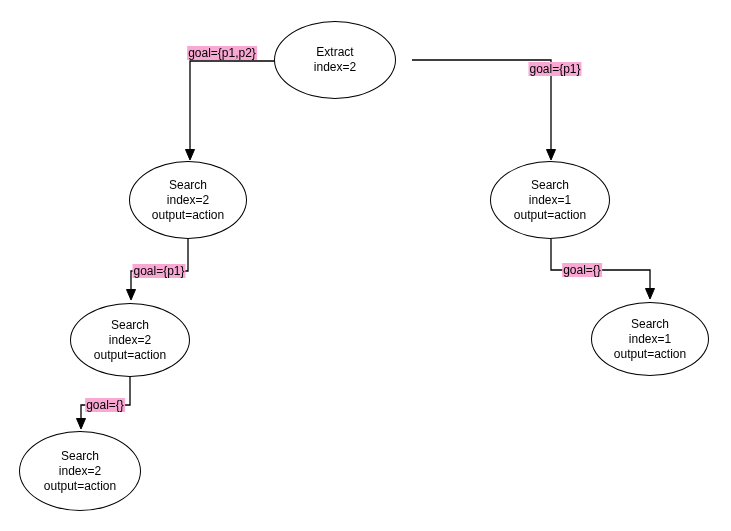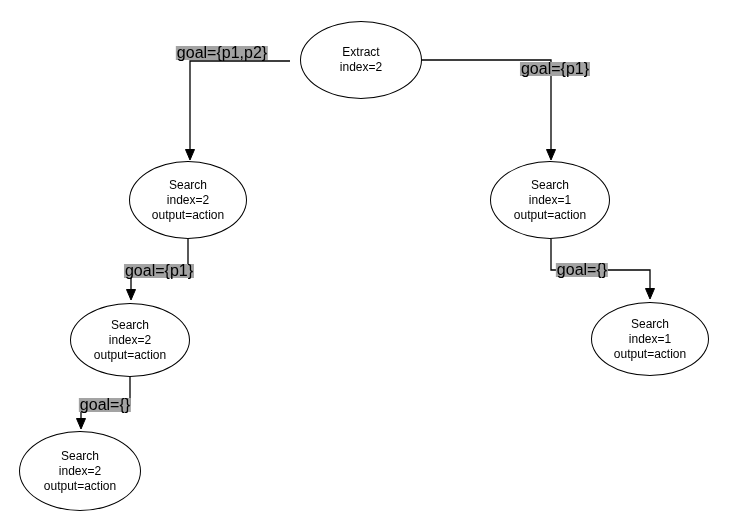--- a/index.html
+++ b/index.html
@@ -42,22 +42,22 @@
     justify-content: center;
     text-align: center;
     font-size: 12px;
     line-height: 15px;
     color: #000000;
     box-sizing: border-box;
   }
   .edge-label {
     position: absolute;
     transform: translate(-50%, -50%);
-    background: #a3a3a3;
-    font-size: 16px;
+    background: #f9a8d4;
+    font-size: 12px;
     line-height: 14px;
     color: #000000;
     white-space: nowrap;
     padding: 0 1px;
   }
 </style>
 </head>
 <body>
 
 <div class="canvas">
@@ -73,21 +73,21 @@
     <polyline points="188,239 188,271 131,271 131,290"></polyline>
     <polygon points="131,300 126.5,289.5 135.5,289.5"></polygon>
 
     <polyline points="130,377 130,405 81,405 81,419"></polyline>
     <polygon points="81,429 76.5,418.5 85.5,418.5"></polygon>
 
     <polyline points="551,239 551,270 650,270 650,289"></polyline>
     <polygon points="650,299 645.5,288.5 654.5,288.5"></polygon>
   </svg>
 
-  <div class="node" style="left:300px; top:21px; width:122px; height:78px;">
+  <div class="node" style="left:274px; top:21px; width:122px; height:78px;">
     <span>Extract</span>
     <span>index=2</span>
   </div>
 
   <div class="node" style="left:129px; top:161px; width:118px; height:78px;">
     <span>Search</span>
     <span>index=2</span>
     <span>output=action</span>
   </div>
 

